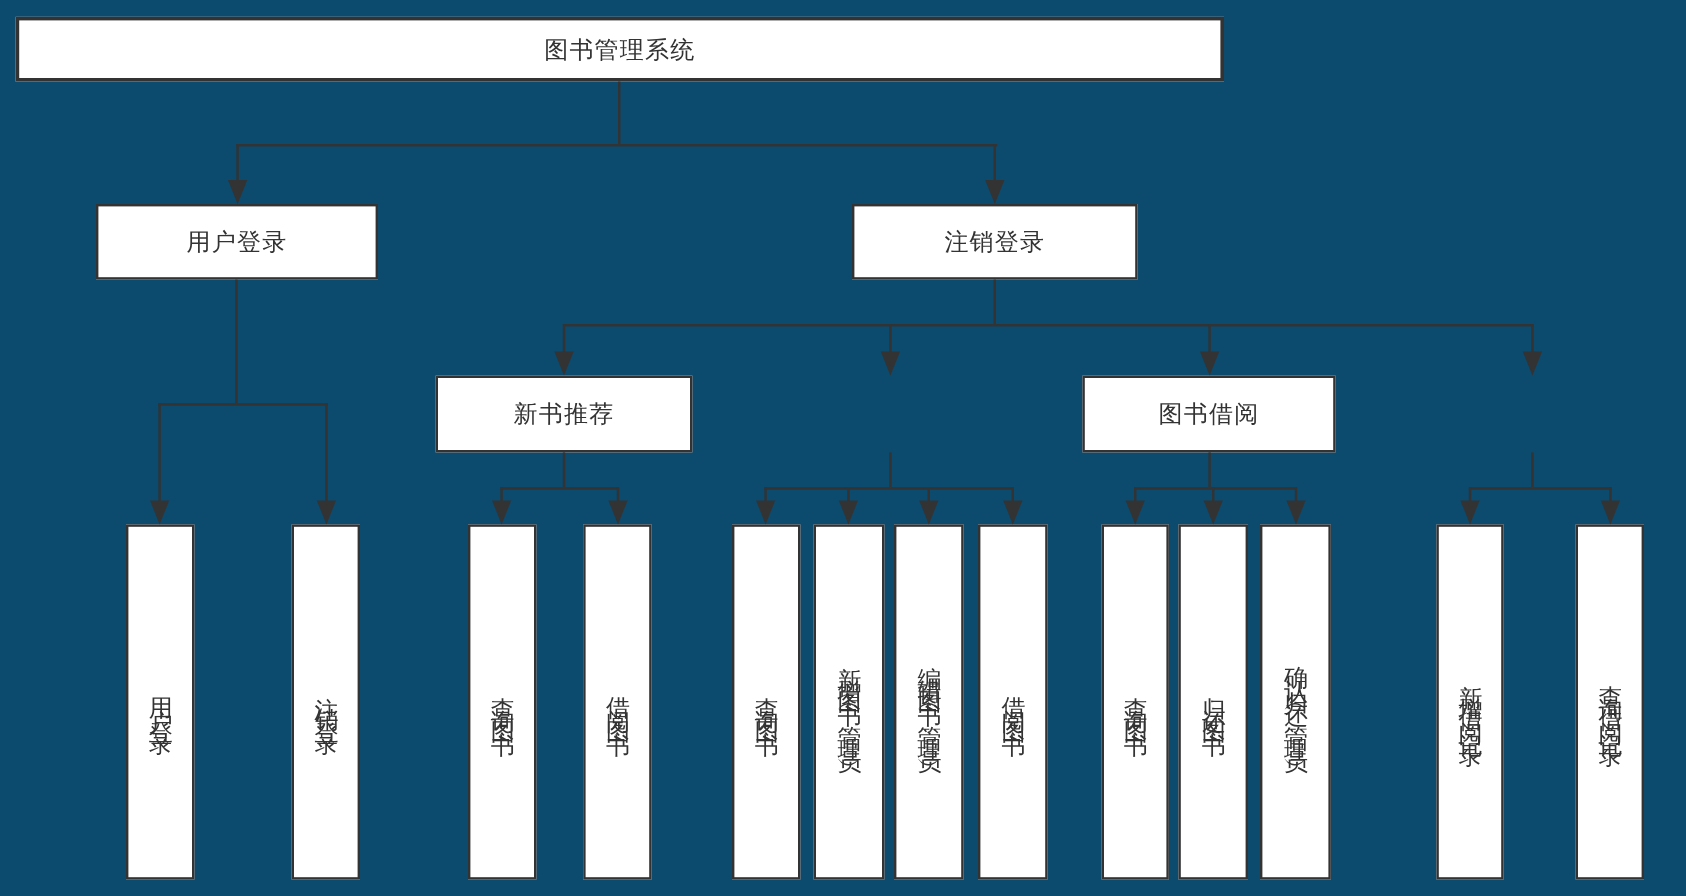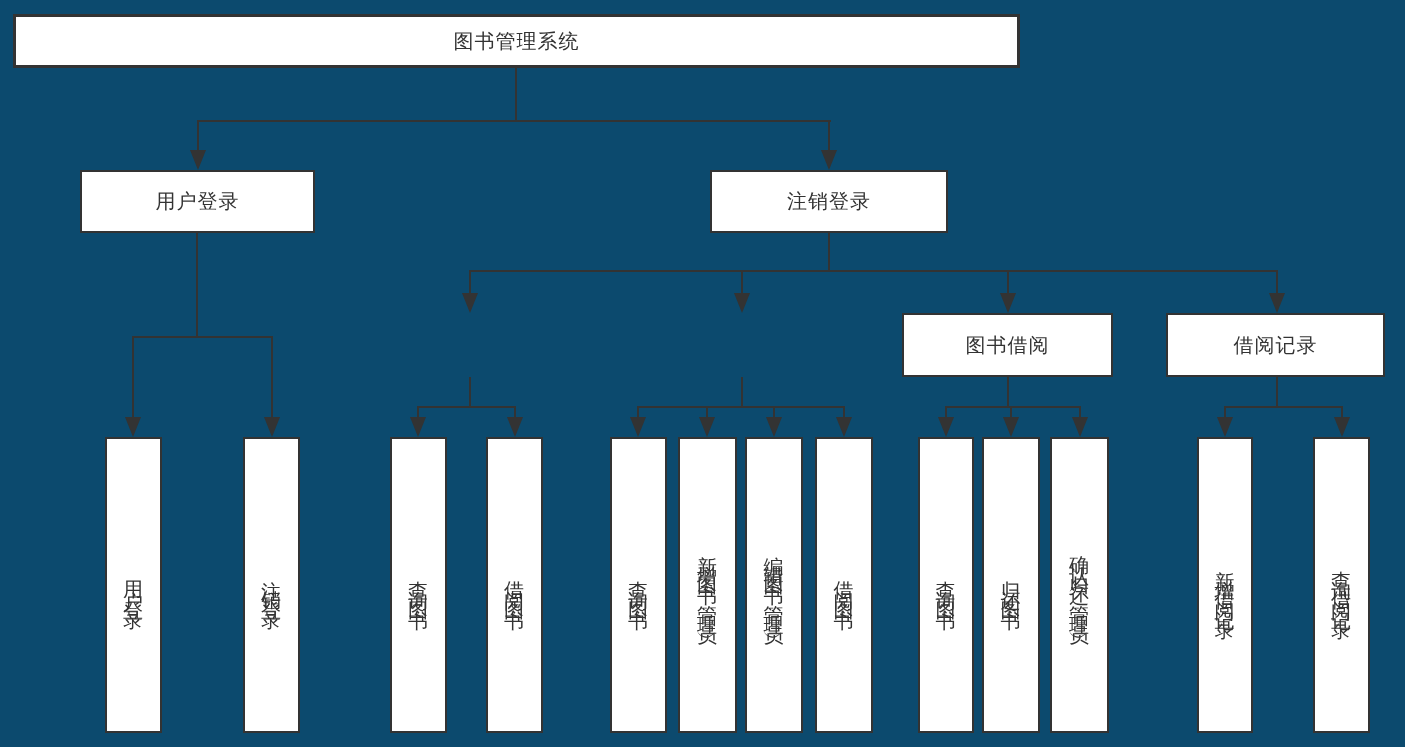--- a/index.html
+++ b/index.html
@@ -33,22 +33,22 @@
 </head>
 <body>
 
 <div id="canvas">
 
   <div class="box root" style="left:13px;top:14px;width:1007px;height:54px;">图书管理系统</div>
 
   <div class="box" style="left:80px;top:170px;width:235px;height:63px;">用户登录</div>
   <div class="box" style="left:710px;top:170px;width:238px;height:63px;">注销登录</div>
 
+  <div class="box" style="left:363px;top:313px;width:214px;height:64px;">新书推荐</div>
   <div class="box" style="left:902px;top:313px;width:211px;height:64px;">图书借阅</div>
-  <div class="box" style="left:1166px;top:313px;width:219px;height:64px;">借阅记录</div>
 
   <div class="box vbox" style="left:105px;top:437px;width:57px;height:296px;">用户登录</div>
   <div class="box vbox" style="left:243px;top:437px;width:57px;height:296px;">注销登录</div>
 
   <div class="box vbox" style="left:390px;top:437px;width:57px;height:296px;">查询图书</div>
   <div class="box vbox" style="left:486px;top:437px;width:57px;height:296px;">借阅图书</div>
 
   <div class="box vbox" style="left:610px;top:437px;width:57px;height:296px;">查询图书</div>
   <div class="box vbox" style="left:678px;top:437px;width:59px;height:296px;">新增图书（管理员）</div>
   <div class="box vbox" style="left:745px;top:437px;width:58px;height:296px;">编辑图书（管理员）</div>

